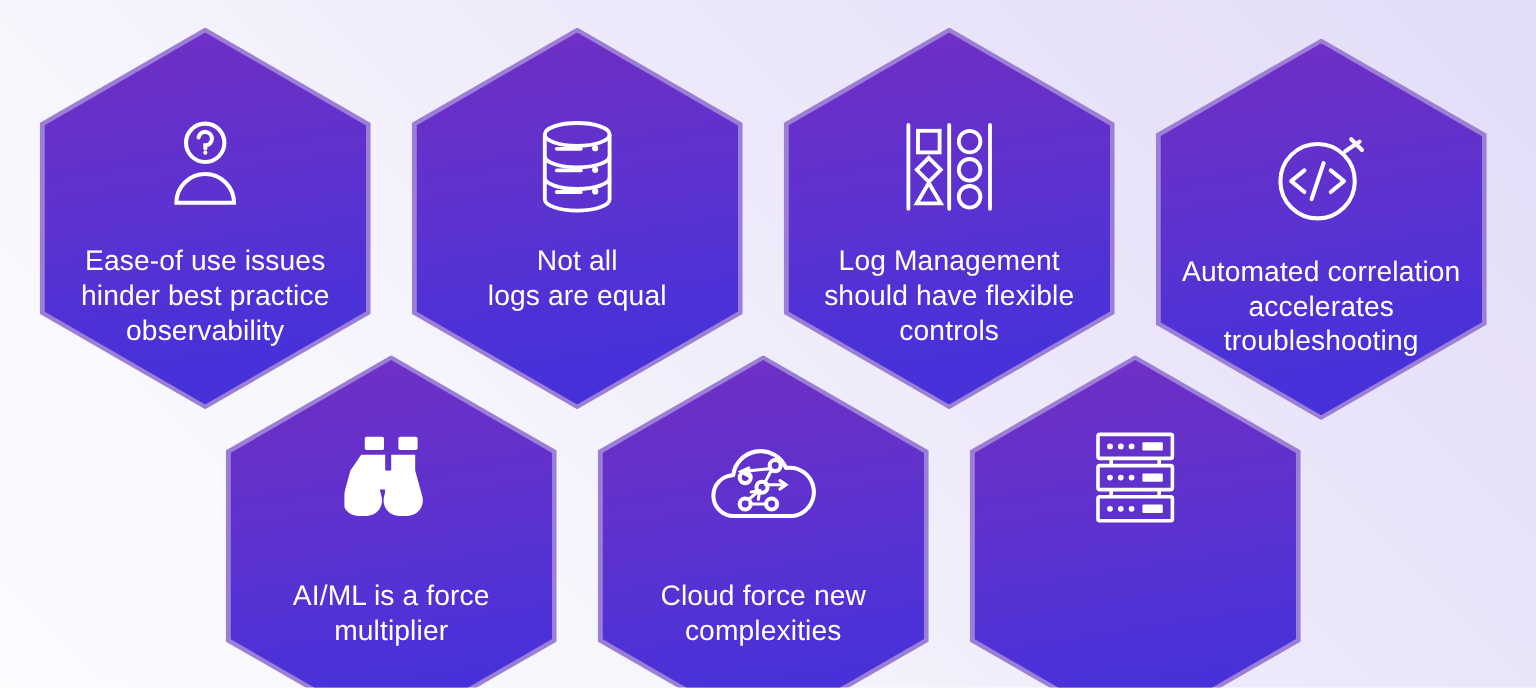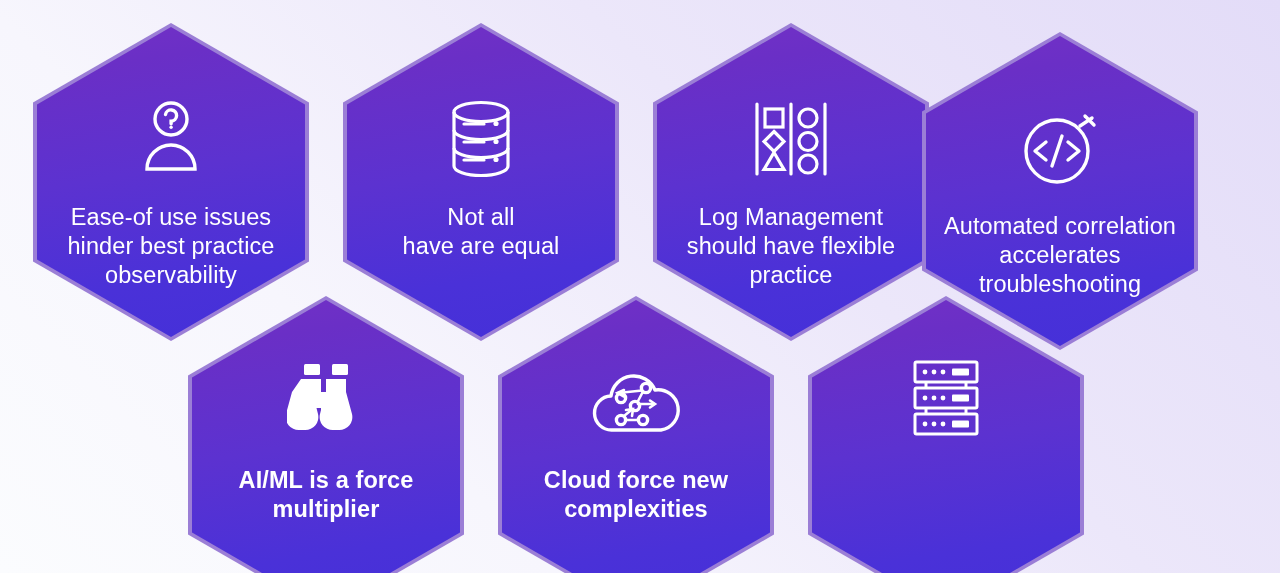--- a/index.html
+++ b/index.html
@@ -54,21 +54,21 @@
     font-size:23.5px;
     line-height:29px;
     letter-spacing:0.1px;
     width:252px;
     white-space:pre-line;
     font-weight:400;
   }
   .row1 .hex-icon { height:100px; margin-top:66px; }
   .row1 .hex-label { margin-top:14px; }
   .row2 .hex-icon { height:92px; margin-top:56px; }
-  .row2 .hex-label { margin-top:22px;font-weight:bold; }
+  .row2 .hex-label { margin-top:38px; }
 </style>
 </head>
 <body>
 
 <div id="board">
 
   <div class="hex row1" style="left:33px; top:23px;">
     <div class="hex-shape"></div>
     <div class="hex-inner"></div>
     <div class="hex-content">
@@ -98,21 +98,21 @@
           <path d="M13 51 a27 9.5 0 0 0 54 0"></path>
           <line x1="23" y1="27" x2="43" y2="27" stroke-linecap="round"></line>
           <line x1="23" y1="45" x2="43" y2="45" stroke-linecap="round"></line>
           <line x1="23" y1="63" x2="43" y2="63" stroke-linecap="round"></line>
           <circle cx="55" cy="26.5" r="2.6" fill="#ffffff" stroke="none"></circle>
           <circle cx="55" cy="44.5" r="2.6" fill="#ffffff" stroke="none"></circle>
           <circle cx="55" cy="62.5" r="2.6" fill="#ffffff" stroke="none"></circle>
         </svg>
       </div>
       <div class="hex-label">Not all
-have are equal</div>
+logs are equal</div>
     </div>
   </div>
 
   <div class="hex row1" style="left:653px; top:23px;">
     <div class="hex-shape"></div>
     <div class="hex-inner"></div>
     <div class="hex-content">
       <div class="hex-icon">
         <svg width="76" height="82" viewBox="0 0 76 82" fill="none" stroke="#ffffff" stroke-width="3.2">
           <line x1="4" y1="6" x2="4" y2="76" stroke-linecap="round"></line>
@@ -121,25 +121,25 @@
           <rect x="12" y="11" width="18" height="18"></rect>
           <path d="M21 33.5 l10 10 l-10 10 l-10 -10 z"></path>
           <path d="M21 54.5 l10 17 h-20 z"></path>
           <circle cx="55" cy="20" r="9"></circle>
           <circle cx="55" cy="43.5" r="9"></circle>
           <circle cx="55" cy="66" r="9"></circle>
         </svg>
       </div>
       <div class="hex-label">Log Management
 should have flexible
-practice</div>
-    </div>
-  </div>
-
-  <div class="hex row1" style="left:922px; top:32px;">
+controls</div>
+    </div>
+  </div>
+
+  <div class="hex row1" style="left:963px; top:32px;">
     <div class="hex-shape"></div>
     <div class="hex-inner"></div>
     <div class="hex-content">
       <div class="hex-icon">
         <svg width="84" height="84" viewBox="0 0 84 84" fill="none" stroke="#ffffff" stroke-width="3.4">
           <circle cx="39" cy="45" r="31"></circle>
           <path d="M28 36 L17 45 L28 54" stroke-linecap="round" stroke-linejoin="round"></path>
           <path d="M50 36 L61 45 L50 54" stroke-linecap="round" stroke-linejoin="round"></path>
           <line x1="44" y1="30" x2="34" y2="60" stroke-linecap="round"></line>
           <path d="M62 20 L74 12" stroke-linecap="round"></path>

